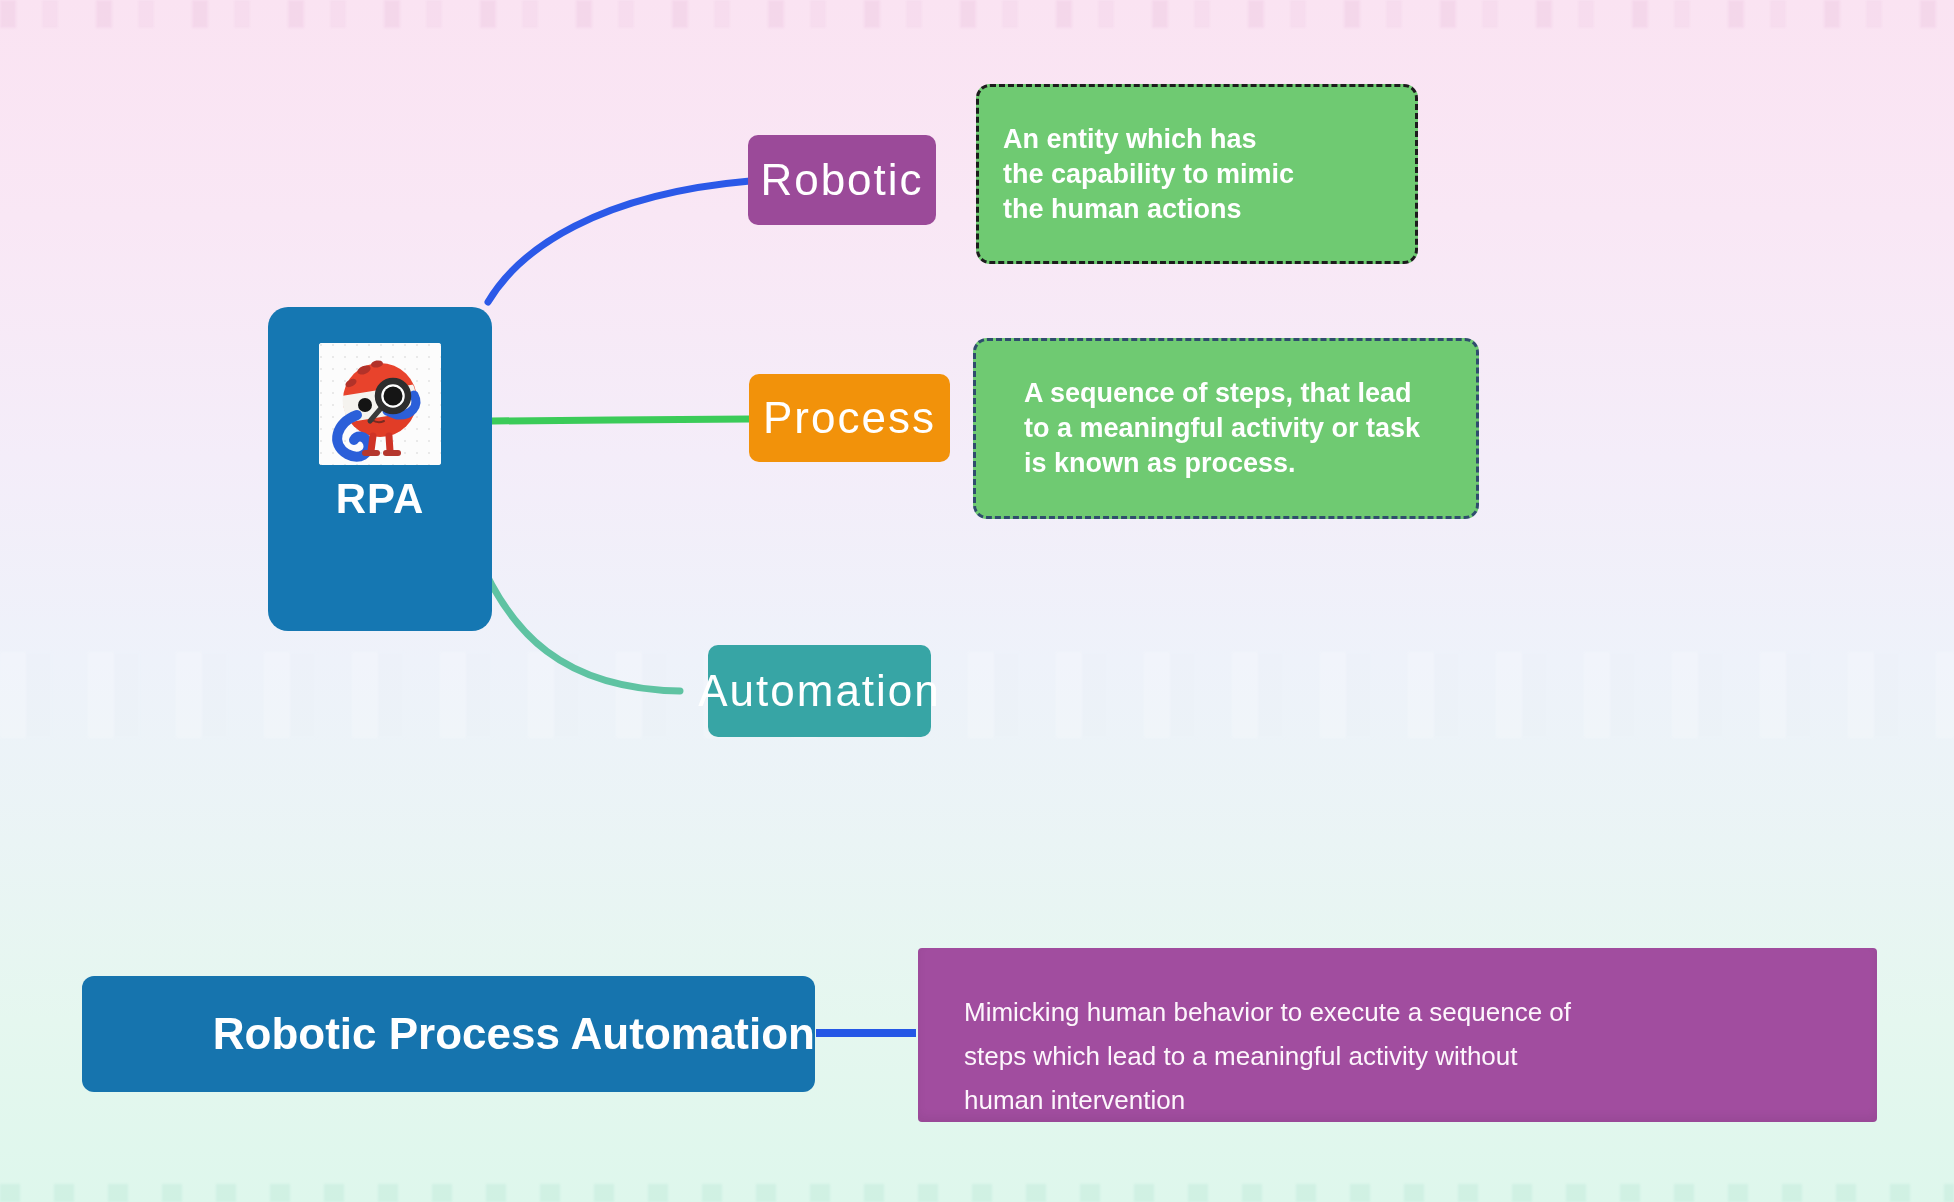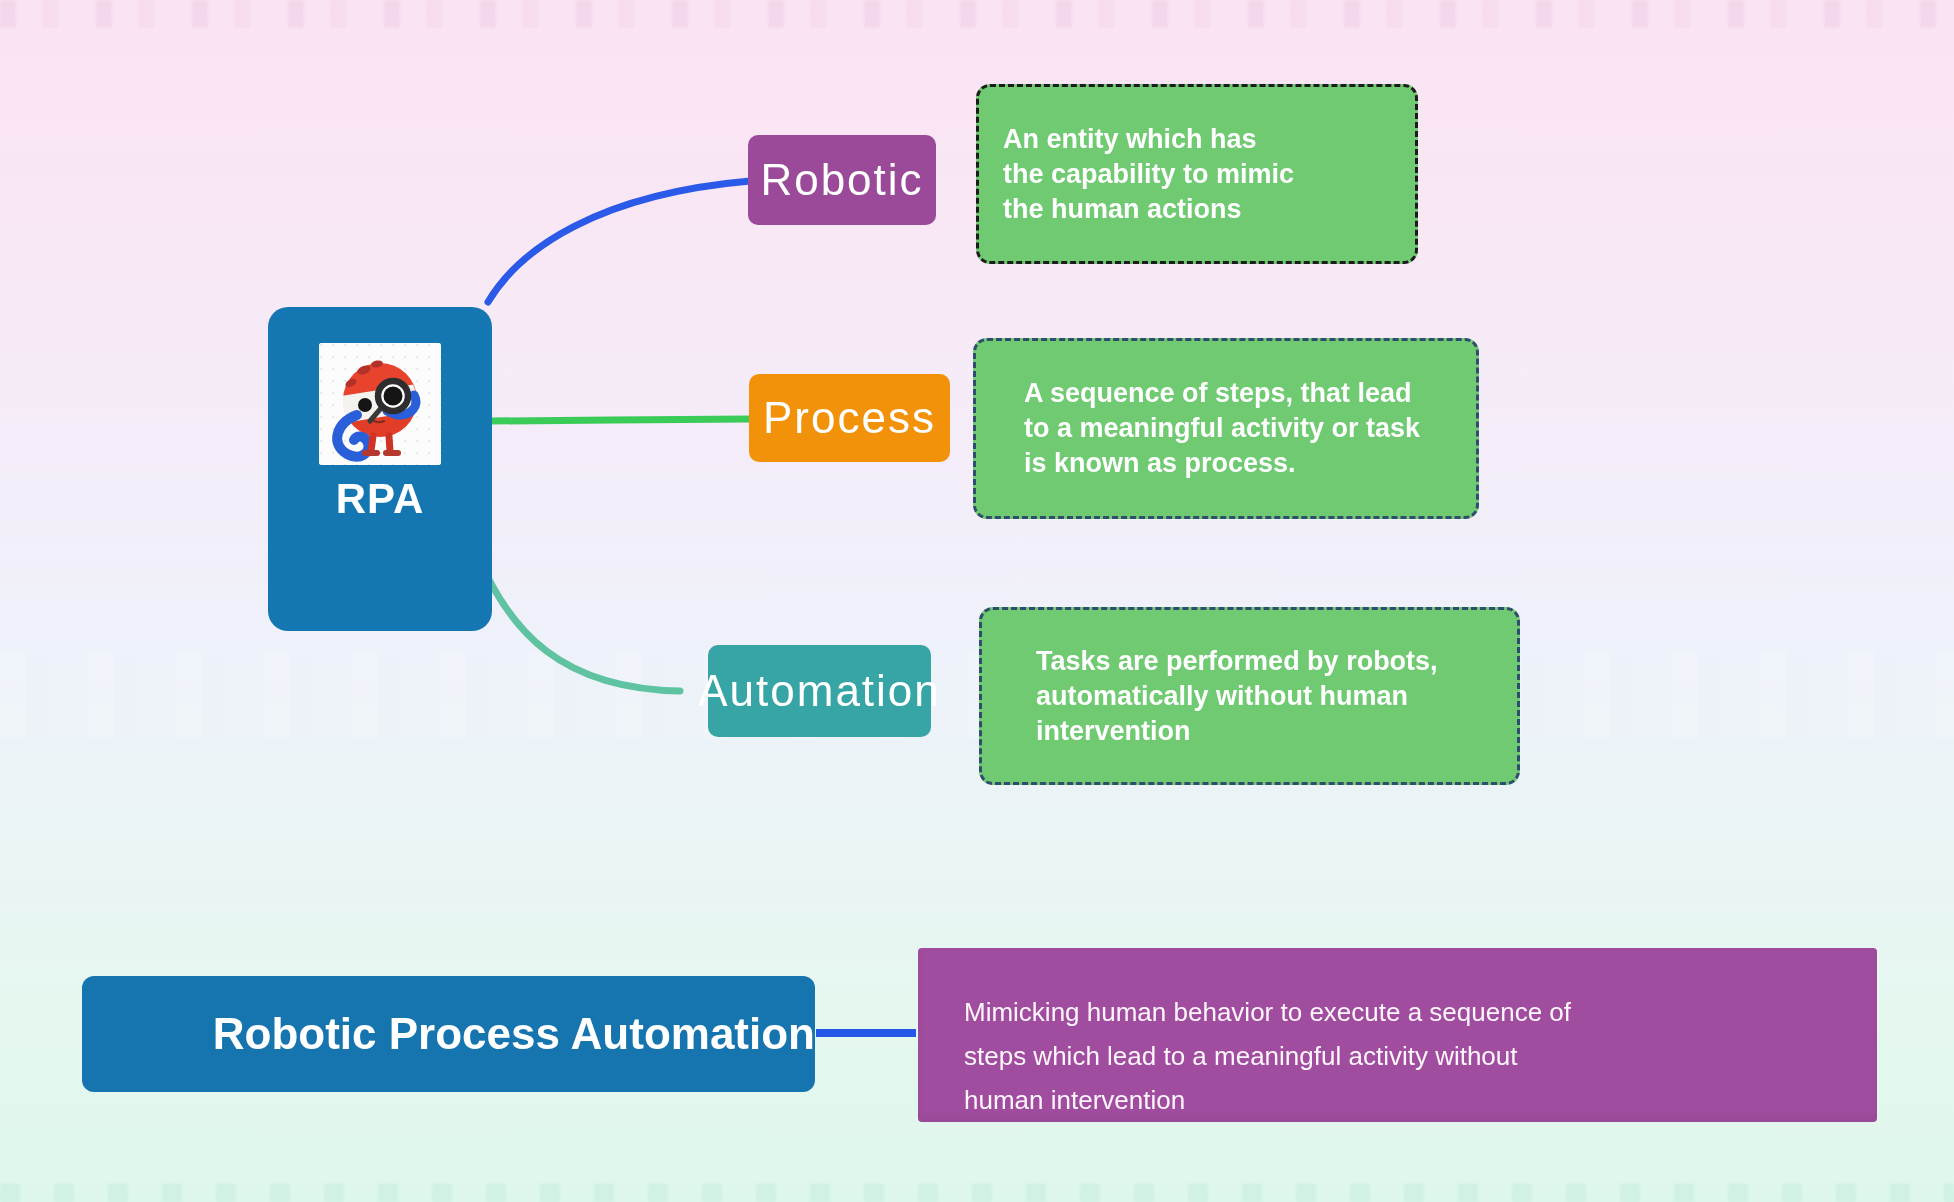--- a/index.html
+++ b/index.html
@@ -183,25 +183,20 @@
   </div>
   <div class="desc desc-process" style="background-color: rgb(111, 202, 114); border-color: rgb(47, 77, 109);">
     <span>A sequence of steps, that lead
 to a meaningful activity or task
 is known as process.</span>
   </div>
 
   <div class="node branch-node node-automation" style="background-color: rgb(55, 165, 165); margin-left: 28px;">
     <span>Automation</span>
   </div>
-  <div class="desc desc-automation" style="background-color: rgb(111, 202, 114); border-color: rgb(47, 77, 109);">
-    <span>Tasks are performed by robots,
-automatically without human
-intervention</span>
-  </div>
 
   <div class="summary-title" style="background-color: rgb(22, 116, 174);">
     <span>Robotic Process Automation</span>
   </div>
   <div class="summary-desc" style="background-color: rgb(161, 77, 159);">
     <span>Mimicking human behavior to execute a sequence of
 steps which lead to a meaningful activity without
 human intervention</span>
   </div>
 

